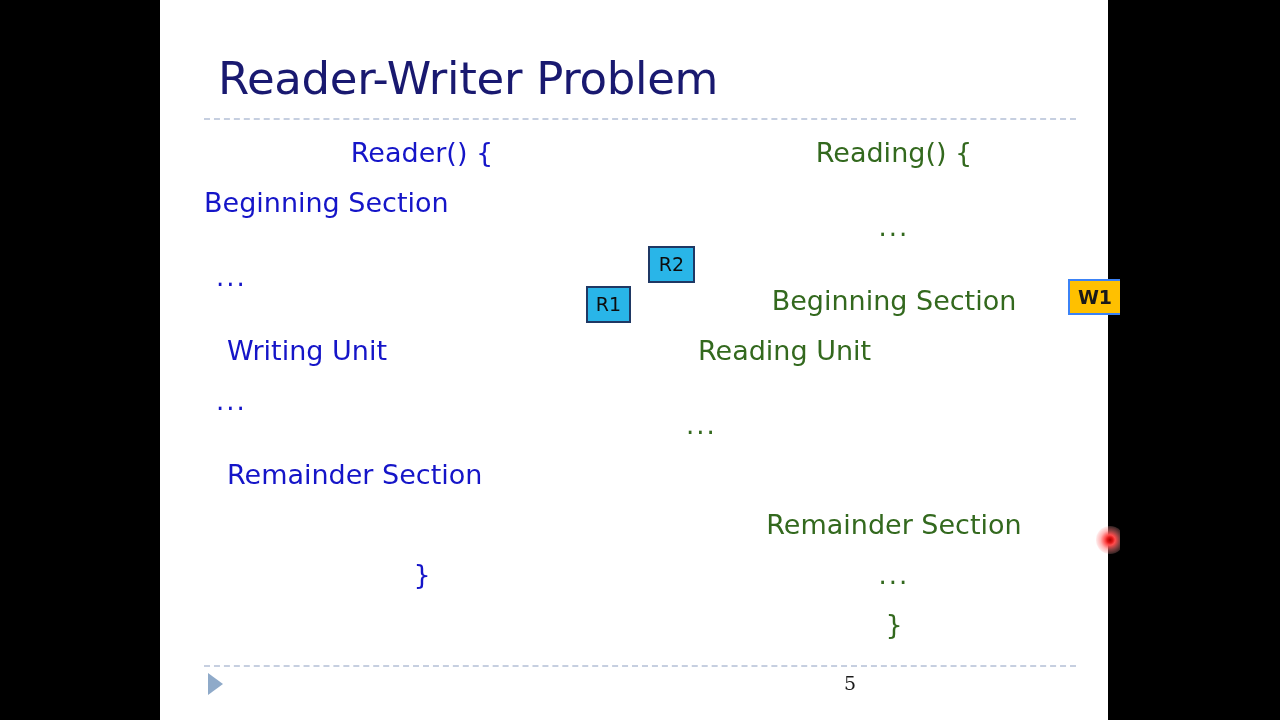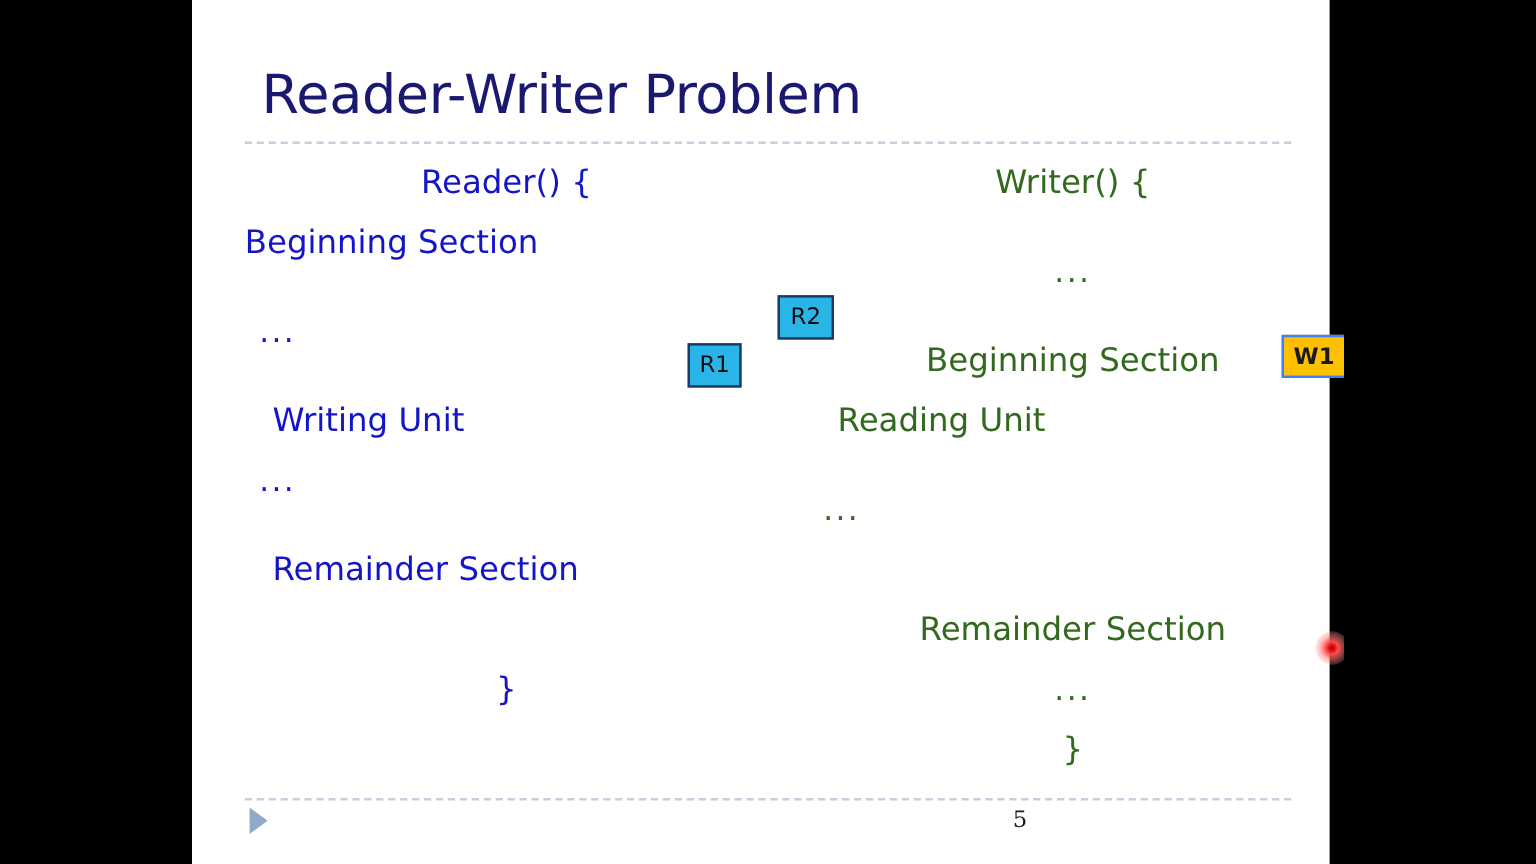--- a/index.html
+++ b/index.html
@@ -110,21 +110,21 @@
     background: #29b5e8;
     border: 2px solid #1f3864;
   }
   .token-badge.writer-badge {
     background: #ffc000;
     border: 2px solid #3b82f6;
     color: #1a1a1a;
     font-weight: bold;
   }
 
-  #badge-r1 { left: 413px; top: 286px; width: 45px; height: 37px; }
+  #badge-r1 { left: 426px; top: 286px; width: 45px; height: 37px; }
   #badge-r2 { left: 488px; top: 246px; width: 47px; height: 37px; }
   #badge-w1 { left: 908px; top: 279px; width: 54px; height: 36px; }
   #badge-w2 { left: 980px; top: 237px; width: 56px; height: 38px; }
 
   
   #laser-pointer {
     position: absolute;
     left: 936px;
     top: 526px;
     width: 28px;
@@ -188,21 +188,21 @@
       <div class="code-gap-s"></div>
       <div class="code-line reader ind-3">Writing Unit</div>
       <div class="code-line reader ellipsis ind-2">...</div>
       <div class="code-gap-s"></div>
       <div class="code-line reader ind-3">Remainder Section</div>
       <div class="code-gap"></div>
       <div class="code-line reader ind-0">}</div>
     </div>
 
     <div class="code-col right-col">
-      <div class="code-line writer ind-0">Writer() {</div>
+      <div class="code-line writer ind-0">Reading() {</div>
       <div class="code-gap-s"></div>
       <div class="code-line writer ellipsis ind-0">...</div>
       <div class="code-gap-s"></div>
       <div class="code-line writer ind-0">Beginning Section</div>
       <div class="code-line writer ind-2">Reading Unit</div>
       <div class="code-gap-s"></div>
       <div class="code-line writer ellipsis ind-1">...</div>
       <div class="code-gap"></div>
       <div class="code-line writer ind-0">Remainder Section</div>
       <div class="code-line writer ellipsis ind-0">...</div>

